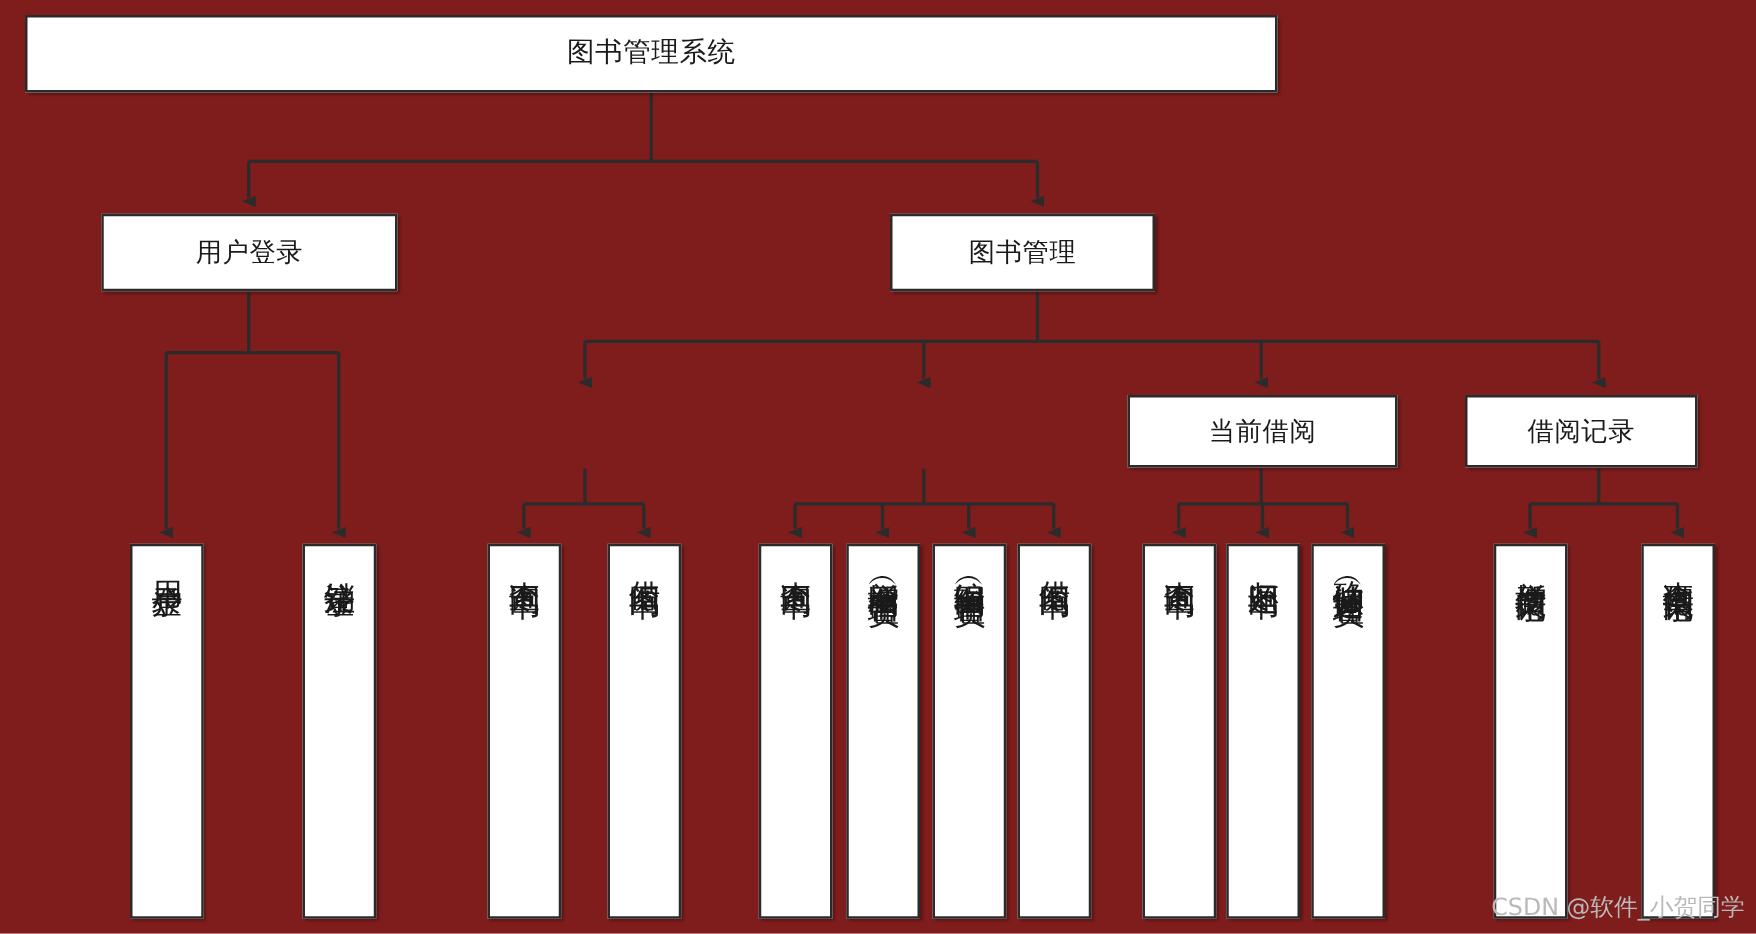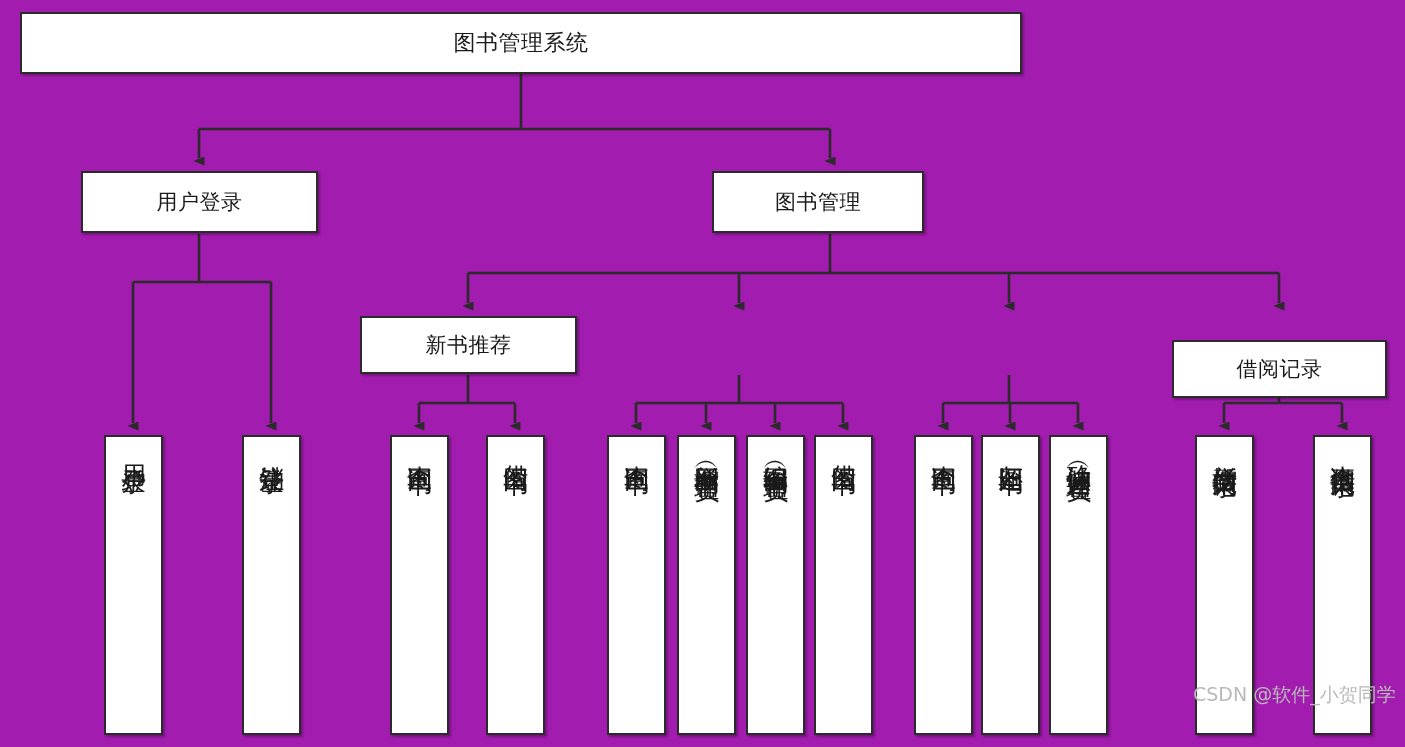--- a/index.html
+++ b/index.html
@@ -7,21 +7,21 @@
     padding: 0;
     background: #ffffff;
   }
   body {
     font-family: "DejaVu Sans", "Liberation Sans", sans-serif;
   }
   #canvas {
     position: relative;
     width: 1405px;
     height: 747px;
-    background: #a21caf;
+    background: #7f1d1d;
     overflow: hidden;
   }
   svg.edges {
     position: absolute;
     left: 0;
     top: 0;
     width: 1405px;
     height: 747px;
     pointer-events: none;
   }
@@ -128,27 +128,27 @@
   </div>
 
   <div class="node horizontal" style="left:81px; top:171px; width:237px; height:62px;">
     <span class="label">用户登录</span>
   </div>
 
   <div class="node horizontal" style="left:712px; top:171px; width:212px; height:62px;">
     <span class="label">图书管理</span>
   </div>
 
-  <div class="node horizontal" style="left:360px; top:316px; width:217px; height:58px;">
-    <span class="label">新书推荐</span>
-  </div>
-
-
-
-  <div class="node horizontal" style="left:1172px; top:316px; width:215px; height:58px;margin-top:24px;">
+
+
+  <div class="node horizontal" style="left:902px; top:316px; width:216px; height:58px;">
+    <span class="label">当前借阅</span>
+  </div>
+
+  <div class="node horizontal" style="left:1172px; top:316px; width:186px; height:58px;">
     <span class="label">借阅记录</span>
   </div>
 
   <div class="node vertical" style="left:104px; top:435px; width:59px; height:300px;">
     <span class="label">用户登录</span>
   </div>
 
   <div class="node vertical" style="left:242px; top:435px; width:59px; height:300px;">
     <span class="label">注销登录</span>
   </div>
@@ -190,15 +190,15 @@
   </div>
 
   <div class="node vertical" style="left:1195px; top:435px; width:59px; height:300px;">
     <span class="label">新增借阅记录</span>
   </div>
 
   <div class="node vertical" style="left:1313px; top:435px; width:59px; height:300px;">
     <span class="label">查询借阅记录</span>
   </div>
 
-  <div class="watermark" style="left:1193px; top:682px;">CSDN @软件_小贺同学</div>
+  <div class="watermark" style="left:1193px; top:713px;">CSDN @软件_小贺同学</div>
 
 </div>
 
 </body></html>

